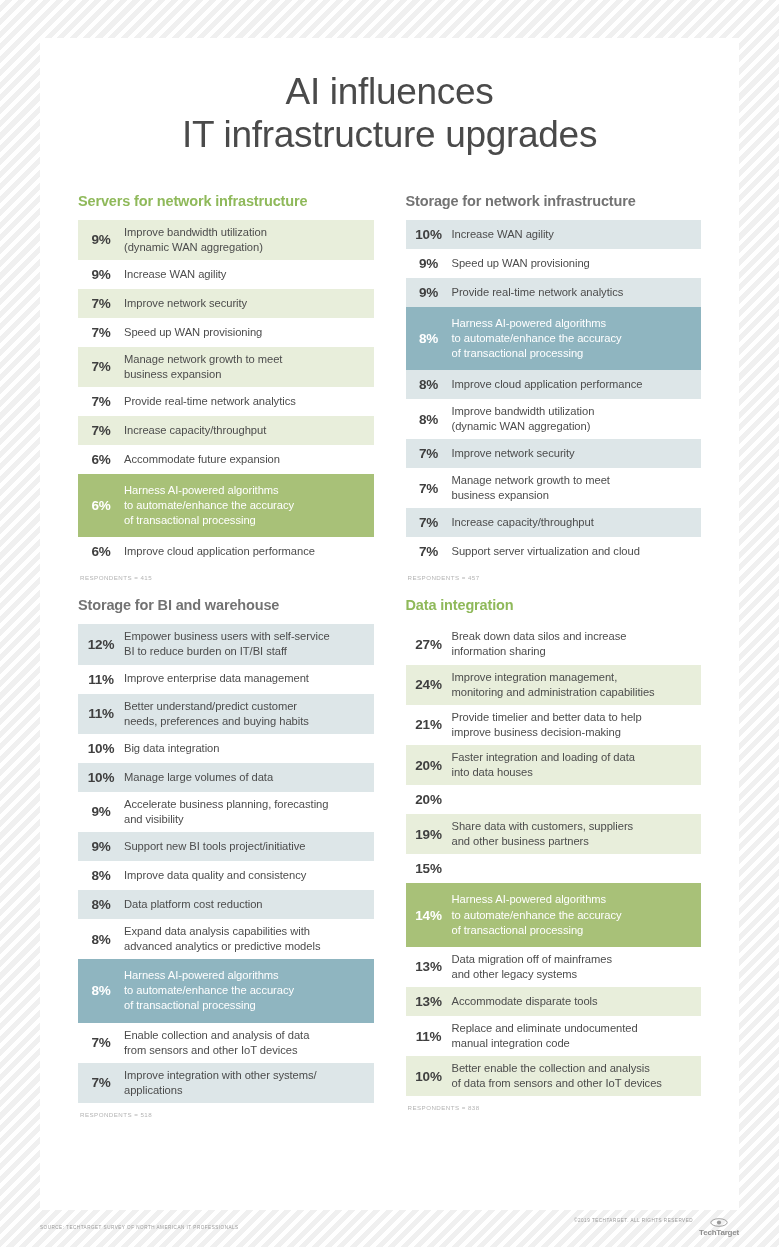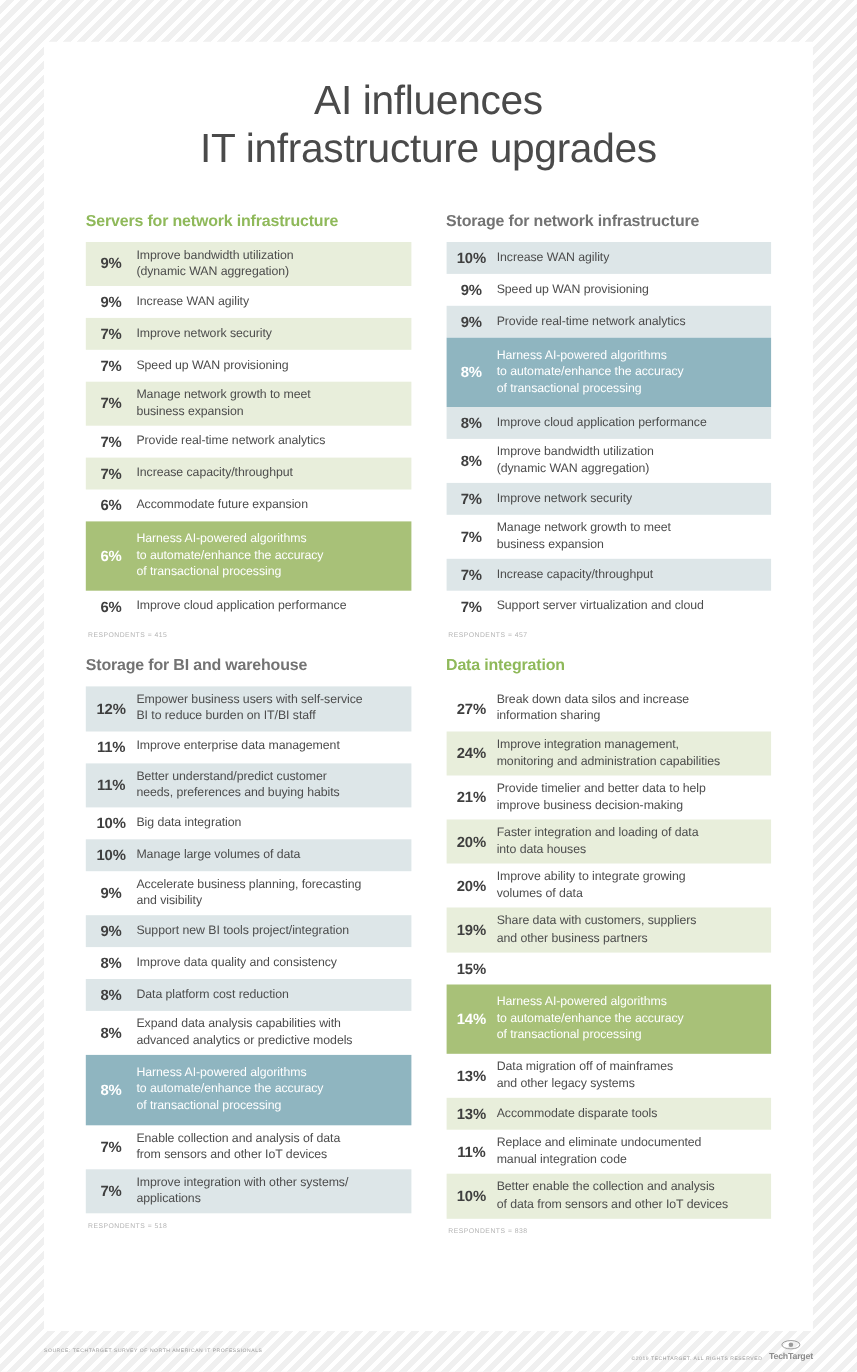--- a/index.html
+++ b/index.html
@@ -87,21 +87,21 @@
     width:699px;
     display:flex;
     align-items:center;
     justify-content:space-between;
   }
   .foot-txt {
     font-size:4.6px;
     color:#9a9a9a;
     letter-spacing:0.5px;
   }
-  #footer-right { display:flex; align-items:flex-end; gap:6px; }
+  #footer-right { display:flex; align-items:flex-start; gap:6px; }
   #logo { display:flex; flex-direction:column; align-items:center; }
   #logo-word {
     font-size:8px;
     font-weight:bold;
     color:#8e8e8e;
     letter-spacing:-0.2px;
   }
   .eye { margin-bottom:1px; }
 </style>
 </head>
@@ -232,21 +232,21 @@
           <div class="row alt">
             <div class="pct">10%</div>
             <div class="lbl">Manage large volumes of data</div>
           </div>
           <div class="row">
             <div class="pct">9%</div>
             <div class="lbl">Accelerate business planning, forecasting<br>and visibility</div>
           </div>
           <div class="row alt">
             <div class="pct">9%</div>
-            <div class="lbl">Support new BI tools project/integration</div>
+            <div class="lbl">Support new BI tools project/initiative</div>
           </div>
           <div class="row">
             <div class="pct">8%</div>
             <div class="lbl">Improve data quality and consistency</div>
           </div>
           <div class="row alt">
             <div class="pct">8%</div>
             <div class="lbl">Data platform cost reduction</div>
           </div>
           <div class="row">
@@ -283,21 +283,20 @@
           <div class="row">
             <div class="pct">21%</div>
             <div class="lbl">Provide timelier and better data to help<br>improve business decision-making</div>
           </div>
           <div class="row alt">
             <div class="pct">20%</div>
             <div class="lbl">Faster integration and loading of data<br>into data houses</div>
           </div>
           <div class="row">
             <div class="pct">20%</div>
-            <div class="lbl">Improve ability to integrate growing<br>volumes of data</div>
           </div>
           <div class="row alt">
             <div class="pct">19%</div>
             <div class="lbl">Share data with customers, suppliers<br>and other business partners</div>
           </div>
           <div class="row">
             <div class="pct">15%</div>
           </div>
           <div class="row hl-green">
             <div class="pct">14%</div>

